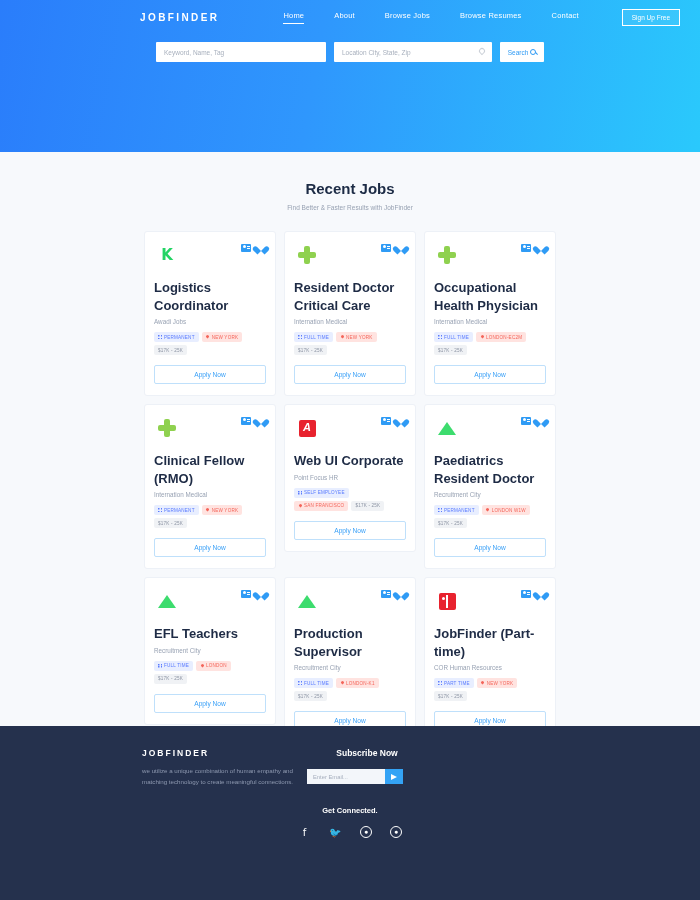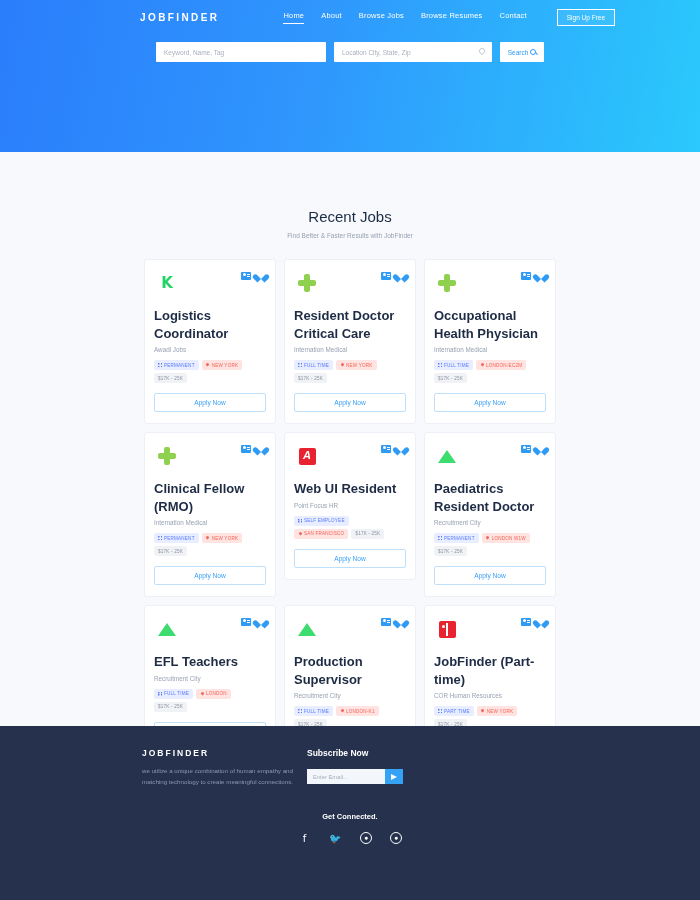--- a/index.html
+++ b/index.html
@@ -19,21 +19,21 @@
   }
   .navbar {
     display: flex; align-items: center;
     padding: 0 28px; height: 28px; padding-top: 6px;
   }
   .logo {
     color: #fff; font-weight: bold; font-size: 10px;
     letter-spacing: 2.4px; margin-left: 112px;
   }
   .nav-links {
-    display: flex; align-items: center; gap: 17px;
+    display: flex; align-items: center; gap: 30px;
     margin-left: 64px;
   }
   .nav-link {
     color: #ffffff; font-size: 7.5px; letter-spacing: .2px;
     padding-bottom: 3px; cursor: pointer; white-space: nowrap;
   }
   .nav-link.active { border-bottom: 1.5px solid #fff; }
   .signup-btn {
     border: 1px solid #ffffff; color: #fff; font-size: 6.5px;
     padding: 4px 9px; margin-left: 13px; cursor: pointer;
@@ -74,21 +74,21 @@
     width: 6px; height: 6px; border: 1.2px solid #2f9bf5;
     border-radius: 50%; position: relative;
   }
   .mag::after {
     content: ""; position: absolute; width: 3px; height: 1.2px;
     background: #2f9bf5; right: -3px; bottom: 0; transform: rotate(45deg);
   }
 
   
   .section-head { text-align: center; padding-top: 28px; }
-  .section-title { font-size: 15px; font-weight: normal; color: #1c2b45; margin-top: 28px; }
+  .section-title { font-size: 15px; font-weight: bold; color: #1c2b45; }
   .section-sub { font-size: 6.5px; color: #97a1b2; margin-top: 7px; }
 
   
   .grid {
     display: grid;
     grid-template-columns: repeat(3, 132px);
     justify-content: center;
     gap: 8px 8px;
     margin-top: 20px;
     align-items: start;
@@ -216,39 +216,39 @@
   }
   .footer-desc {
     color: #8e99b0; font-size: 6.2px; line-height: 1.85; margin-top: 7px;
   }
   .fcol { width: 90px; }
   .fcol-head { color: #fff; font-size: 8.5px; font-weight: bold; }
   .fcol-link {
     color: #9aa4ba; font-size: 6.3px; margin-top: 10px;
     display: block; cursor: pointer;
   }
-  .fcol-sub { width: 120px; }
+  .fcol-sub { width: 120px; text-align: center; }
   .sub-row { display: flex; margin-top: 11px; }
   .sub-input {
     background: #f3f6fa; width: 78px; height: 15px;
     display: flex; align-items: center; padding: 0 6px;
     font-size: 5.8px; color: #a6aebd;
   }
   .sub-btn {
     background: #34a3f5; width: 18px; height: 15px;
     display: flex; align-items: center; justify-content: center;
     cursor: pointer;
   }
   .send-ico {
     width: 0; height: 0; border-left: 6px solid #fff;
     border-top: 3.5px solid transparent; border-bottom: 3.5px solid transparent;
   }
   .get-connected {
     text-align: center; color: #fff; font-size: 7.5px;
-    font-weight: bold; margin-top: 24px;
+    font-weight: bold; margin-top: 18px;
   }
   .socials {
     display: flex; justify-content: center; gap: 18px; margin-top: 11px;
   }
   .soc {
     width: 13px; height: 13px; display: flex;
     align-items: center; justify-content: center;
     color: #fff; font-size: 10px; cursor: pointer;
     font-family: "DejaVu Sans", sans-serif;
   }
@@ -407,21 +407,21 @@
     <div class="card">
     <div class="card-top">
       <div class="company-logo">
         <div class="logo-flag"></div>
       </div>
       <div class="card-icons">
         <span class="id-icon"></span>
         <span class="heart-icon"></span>
       </div>
     </div>
-    <div class="job-title">Web UI Resident</div>
+    <div class="job-title">Web UI Corporate</div>
     <div class="company-name">Point Focus HR</div>
     <div class="tags">
       <div class="tag tag-type">
         <span class="tag-dot dot-grid"></span>
         <span>SELF EMPLOYEE</span>
       </div>
       <div class="tag tag-loc">
          <span class="tag-dot dot-pin"></span>
          <span>SAN FRANCISCO</span>
        </div>

